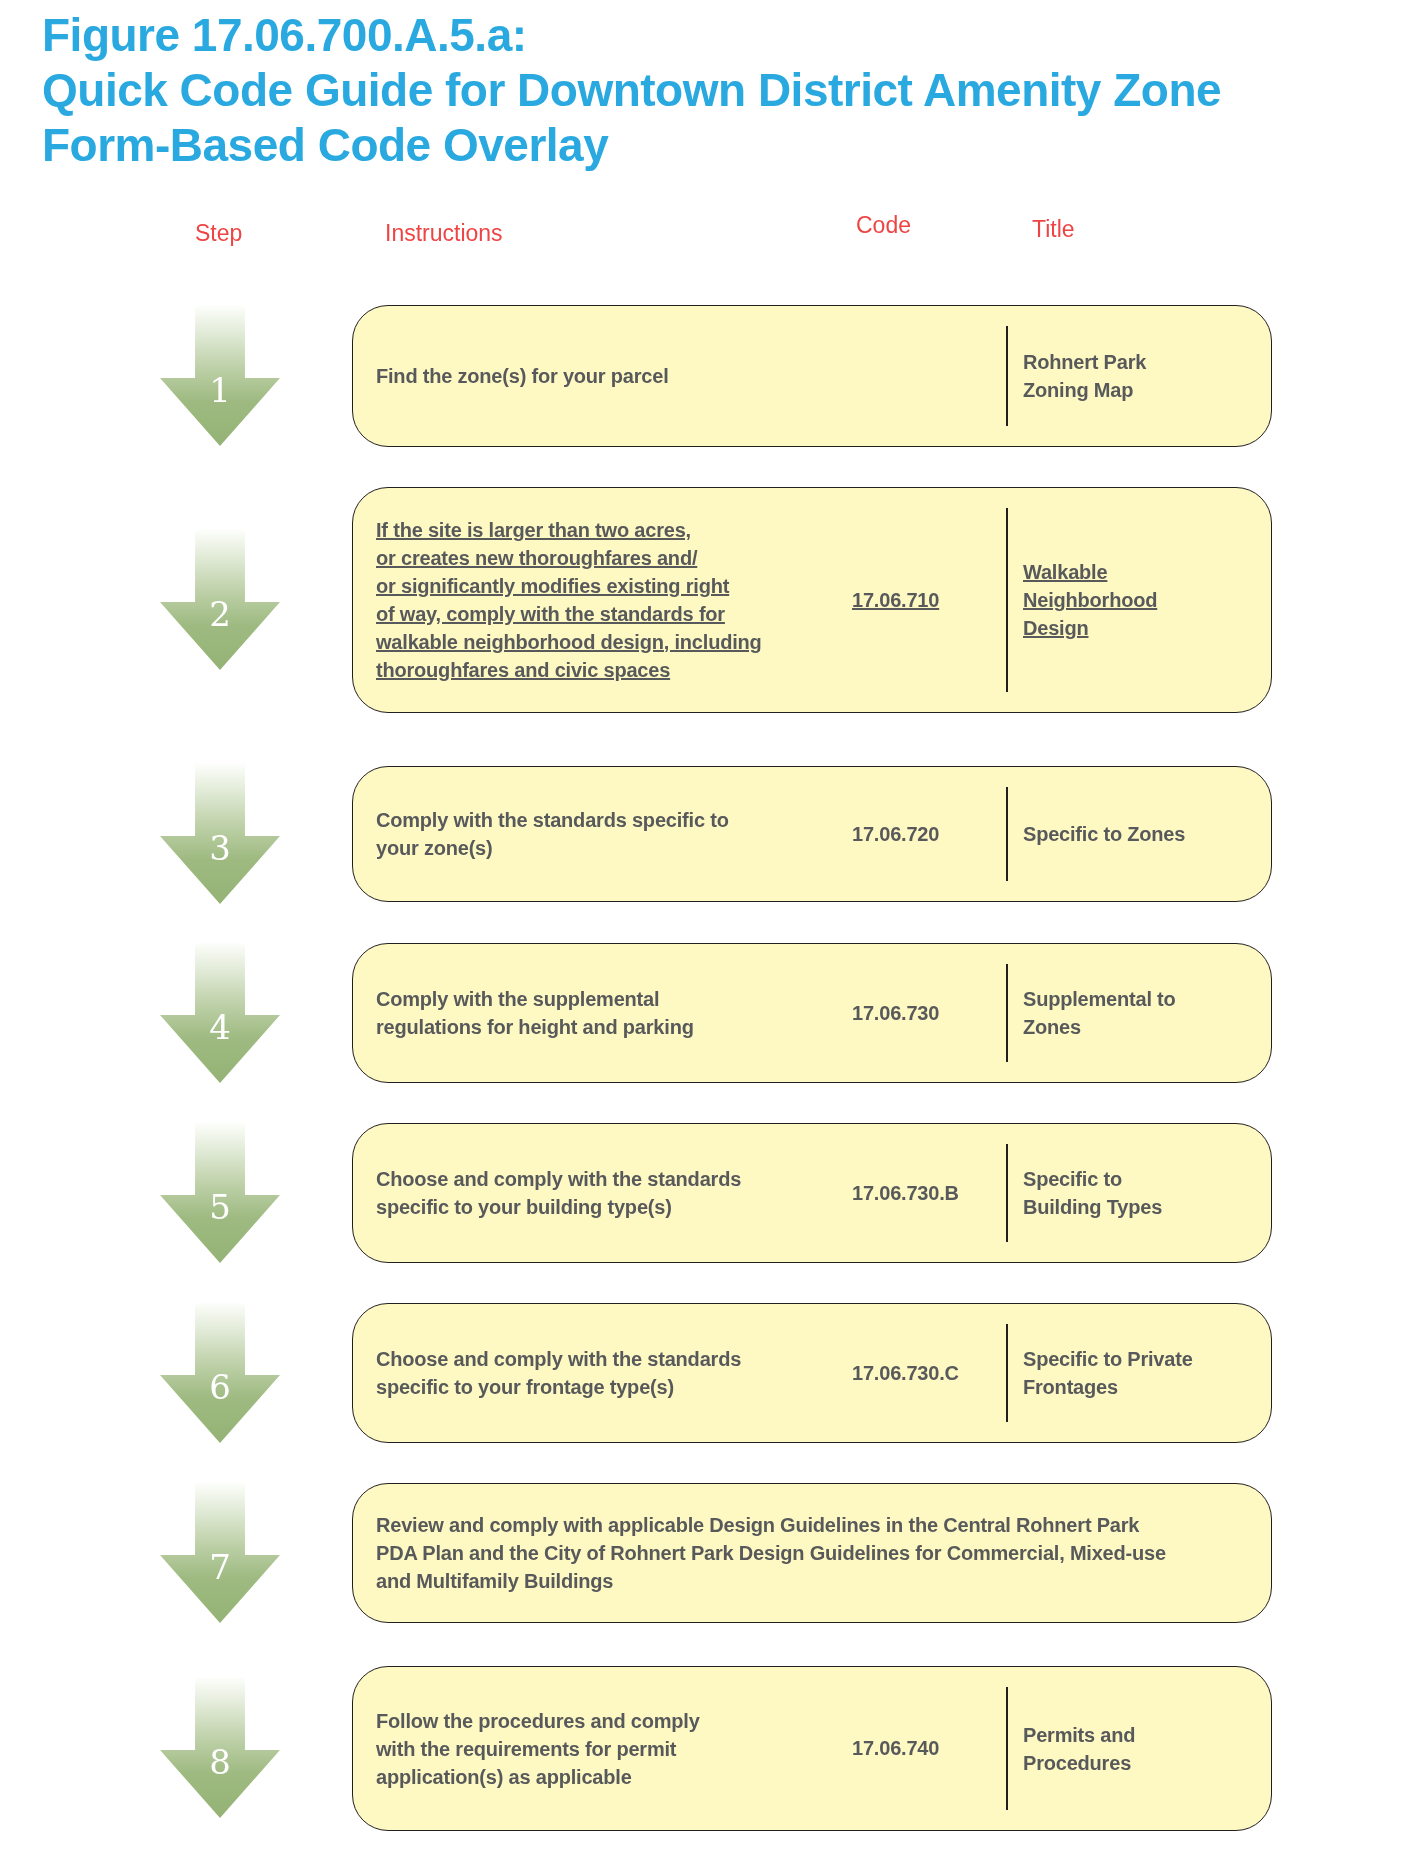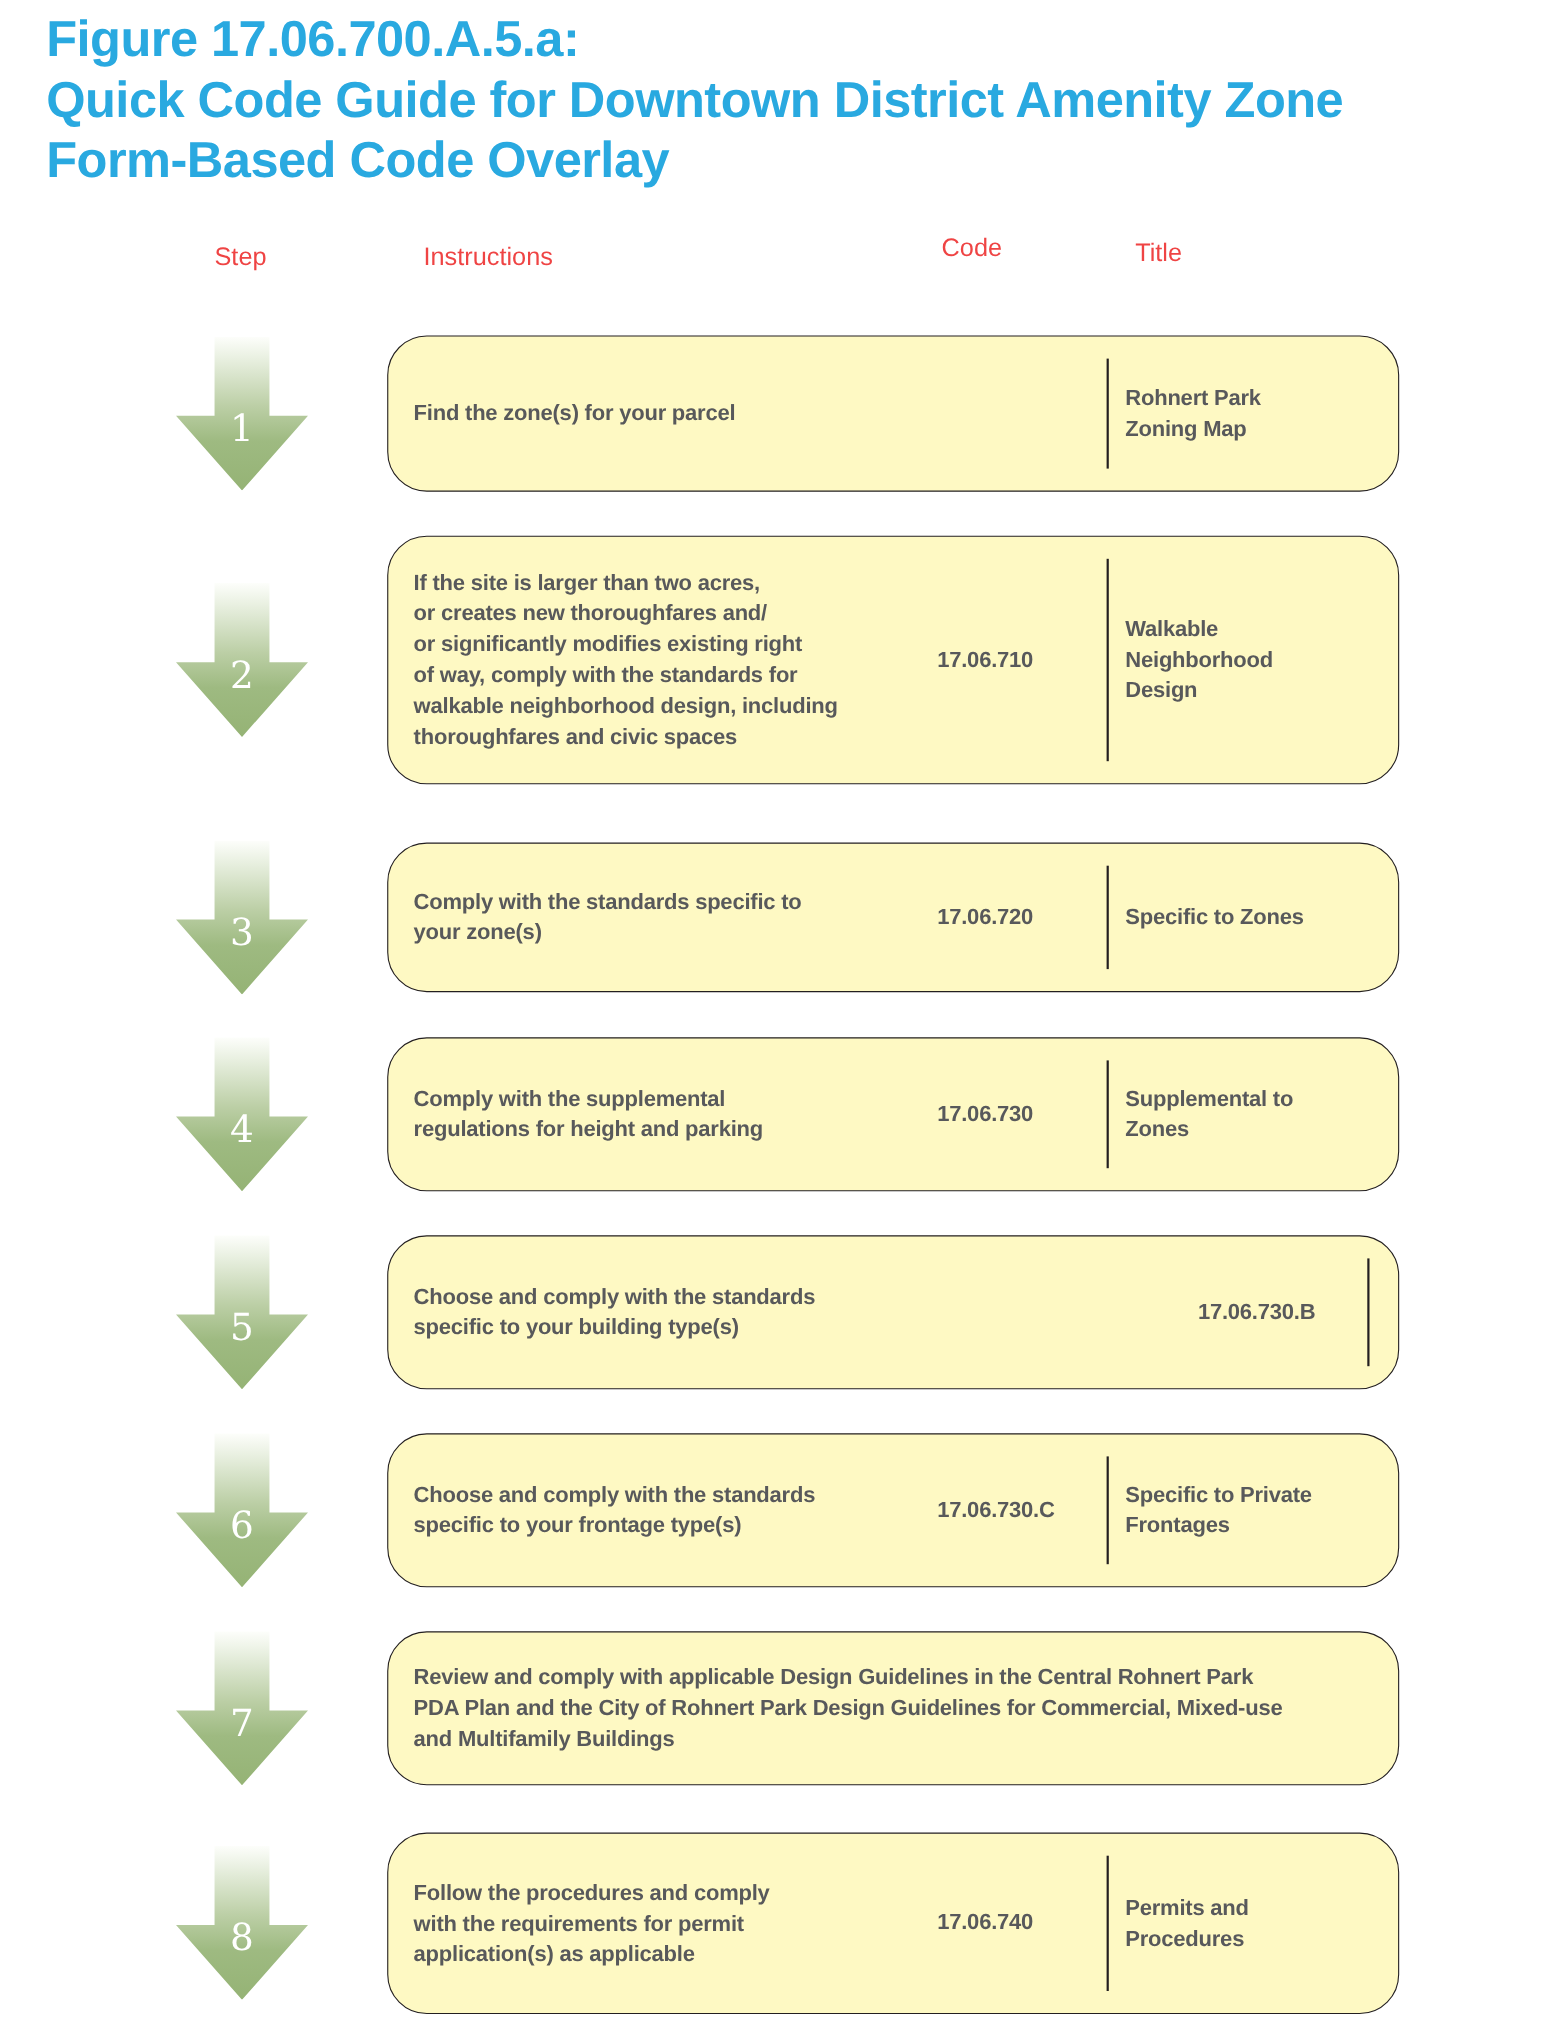--- a/index.html
+++ b/index.html
@@ -75,21 +75,21 @@
   .title-cell {
     width: 222px;
     padding-left: 15px;
     font-weight: bold;
     font-size: 20px;
     line-height: 28px;
     white-space: pre-line;
     letter-spacing: -0.2px;
   }
   .b1 { top: 305px; height: 142px; }
-  .b2 { top: 487px; height: 226px; }
+  .b2 { top: 487px; height: 226px; text-decoration: underline; }
   .b3 { top: 766px; height: 136px; }
   .b4 { top: 943px; height: 140px; }
   .b5 { top: 1123px; height: 140px; }
   .b6 { top: 1303px; height: 140px; }
   .b7 { top: 1483px; height: 140px; }
   .b8 { top: 1666px; height: 165px; }
 
   
   .arrow {
     position: absolute;
@@ -205,20 +205,22 @@
     <div class="meta-divider"></div>
     <div class="title-cell">Supplemental to
 Zones</div>
   </div>
 
   <div class="box b5">
     <div class="instr">Choose and comply with the standards
 specific to your building type(s)</div>
     <div class="code-cell">17.06.730.B</div>
     <div class="meta-divider"></div>
+    <div class="title-cell">Specific to
+Building Types</div>
   </div>
 
   <div class="box b6">
     <div class="instr">Choose and comply with the standards
 specific to your frontage type(s)</div>
     <div class="code-cell">17.06.730.C</div>
     <div class="meta-divider"></div>
     <div class="title-cell">Specific to Private
 Frontages</div>
   </div>

